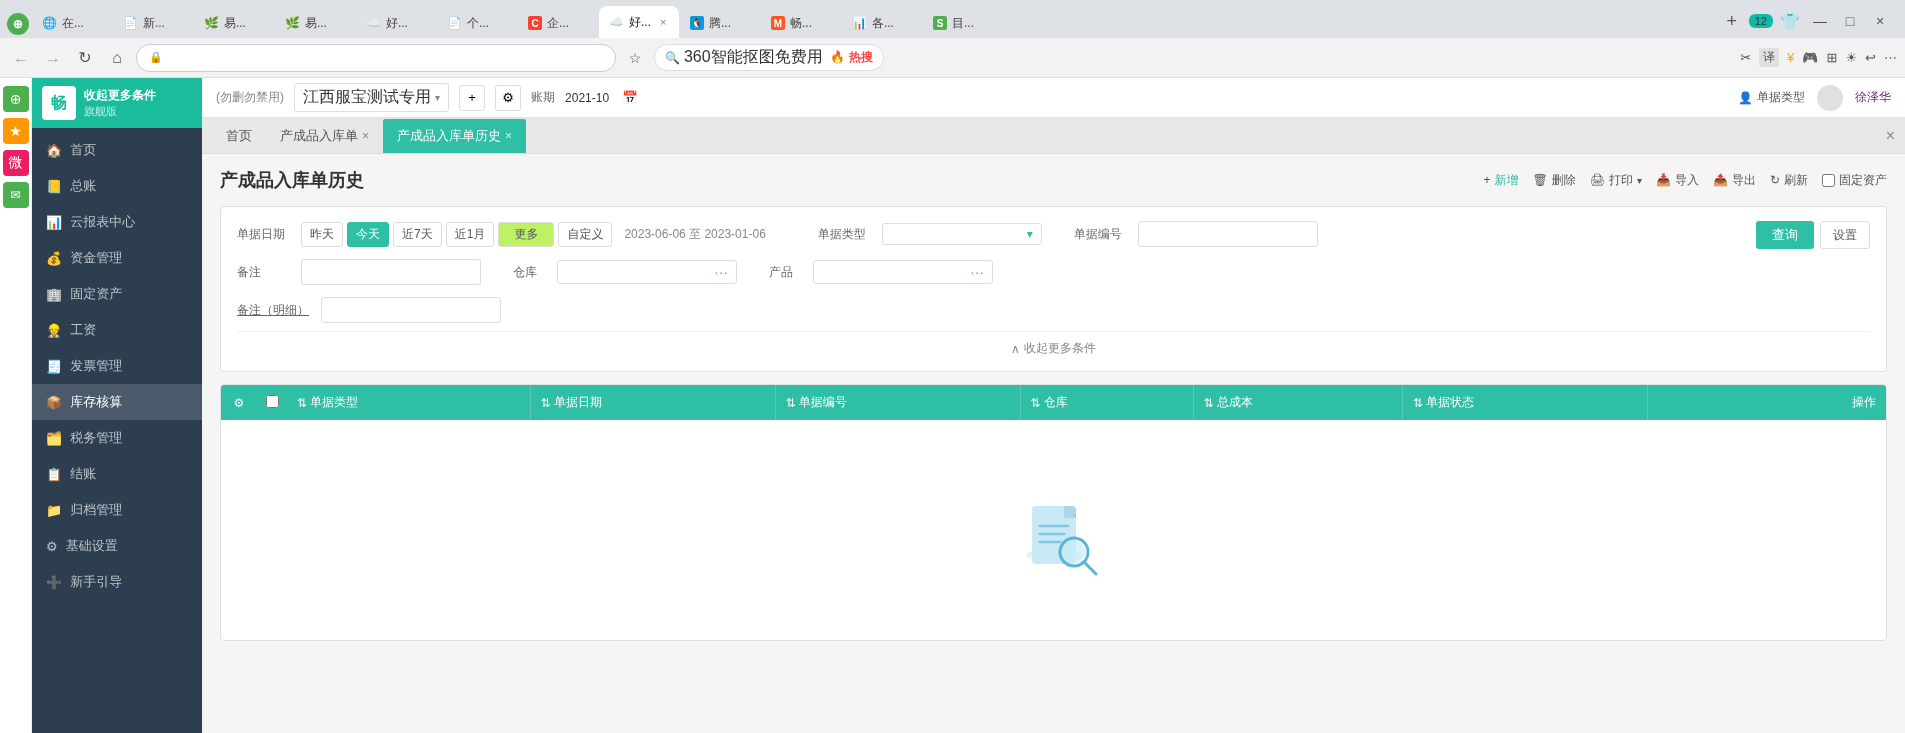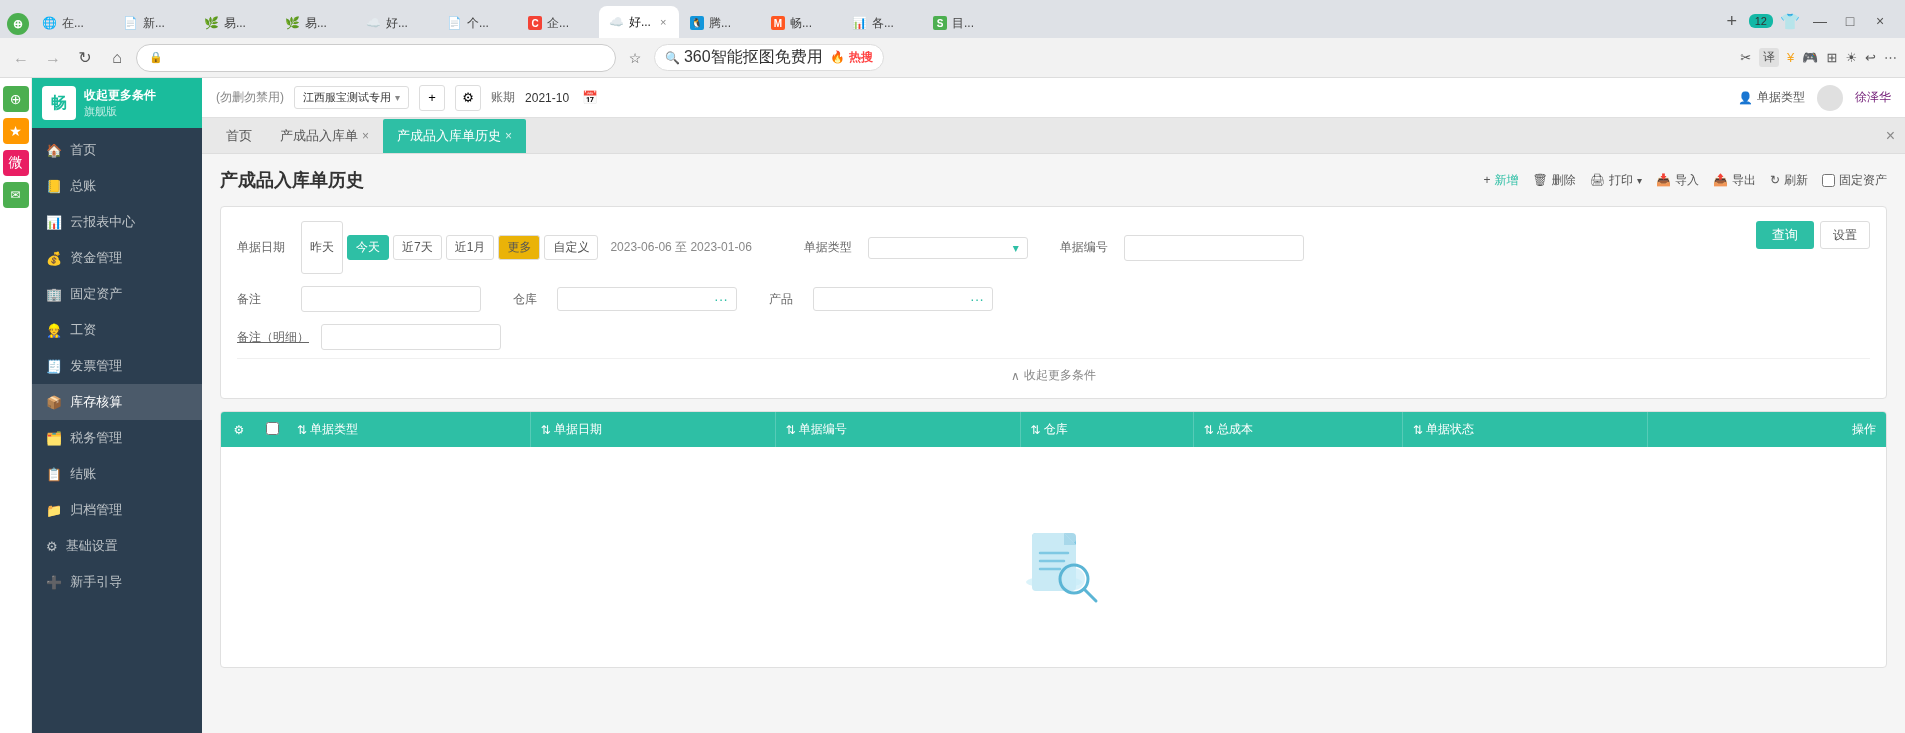--- a/index.html
+++ b/index.html
@@ -203,21 +203,21 @@
           <span>新手引导</span>
         </div>
       </div>
     </div>
 
     <div style="flex:1; display:flex; flex-direction:column; background:#f5f5f5; overflow:hidden;">
 
       <div style="height:40px; background:#fff; display:flex; align-items:center; padding:0 14px; gap:10px; border-bottom:1px solid #e0e0e0;">
         <span style="color:#888; font-size:12px;">(勿删勿禁用)</span>
         <div style="display:flex; align-items:center; gap:4px; cursor:pointer; border:1px solid #ddd; border-radius:3px; padding:3px 8px;">
-          <span style="color:#333; font-size:11px;">江西服宝测试专用</span>
+          <span style="color:#333; font-size:16px;">江西服宝测试专用</span>
           <span style="color:#888; font-size:10px;">▾</span>
         </div>
         <div style="width:26px; height:26px; display:flex; align-items:center; justify-content:center; border:1px solid #ddd; border-radius:3px; cursor:pointer;">
           <span>+</span>
         </div>
         <div style="width:26px; height:26px; display:flex; align-items:center; justify-content:center; border:1px solid #ddd; border-radius:3px; cursor:pointer;">
           <span>⚙</span>
         </div>
         <span style="color:#666; font-size:12px;">账期</span>
         <span style="color:#333; font-size:12px;">2021-10</span>
@@ -297,33 +297,33 @@
               <span>查询</span>
             </button>
             <button style="background:#fff; color:#555; border:1px solid #ddd; border-radius:3px; padding:4px 12px; font-size:12px; cursor:pointer;">
               <span>设置</span>
             </button>
           </div>
 
           <div style="display:flex; align-items:center; gap:12px; margin-bottom:12px;">
             <span style="color:#666; font-size:12px; min-width:52px;">单据日期</span>
             <div style="display:flex; align-items:center; gap:4px;">
-              <button style="padding:17px 8px; font-size:12px; border:1px solid #ddd; border-radius:3px; cursor:pointer; color:#555; background:#fff;">
+              <button style="padding:3px 8px; font-size:12px; border:1px solid #ddd; border-radius:3px; cursor:pointer; color:#555; background:#fff;">
                 <span>昨天</span>
               </button>
               <button style="padding:3px 8px; font-size:12px; border:1px solid #2ebfa5; border-radius:3px; cursor:pointer; color:#fff; background:#2ebfa5;">
                 <span>今天</span>
               </button>
               <button style="padding:3px 8px; font-size:12px; border:1px solid #ddd; border-radius:3px; cursor:pointer; color:#555; background:#fff;">
                 <span>近7天</span>
               </button>
               <button style="padding:3px 8px; font-size:12px; border:1px solid #ddd; border-radius:3px; cursor:pointer; color:#555; background:#fff;">
                 <span>近1月</span>
               </button>
-              <button style="padding:3px 8px; font-size:12px; border:1px solid #ddd; border-radius:3px; cursor:pointer; color:#555; background:#eab308;">
+              <button style="padding:3px 15px; font-size:12px; border:1px solid #ddd; border-radius:3px; cursor:pointer; color:#555; background:#bef264;">
                 <span>更多</span>
               </button>
               <button style="padding:3px 8px; font-size:12px; border:1px solid #ddd; border-radius:3px; cursor:pointer; color:#555; background:#fff;">
                 <span>自定义</span>
               </button>
             </div>
             <span style="color:#888; font-size:12px;">2023-06-06 至 2023-01-06</span>
 
             <span style="color:#666; font-size:12px; margin-left:40px; min-width:52px;">单据类型</span>
             <div style="display:flex; align-items:center; border:1px solid #ddd; border-radius:3px; padding:3px 8px; font-size:12px; color:#555; cursor:pointer; min-width:160px; justify-content:space-between;">

